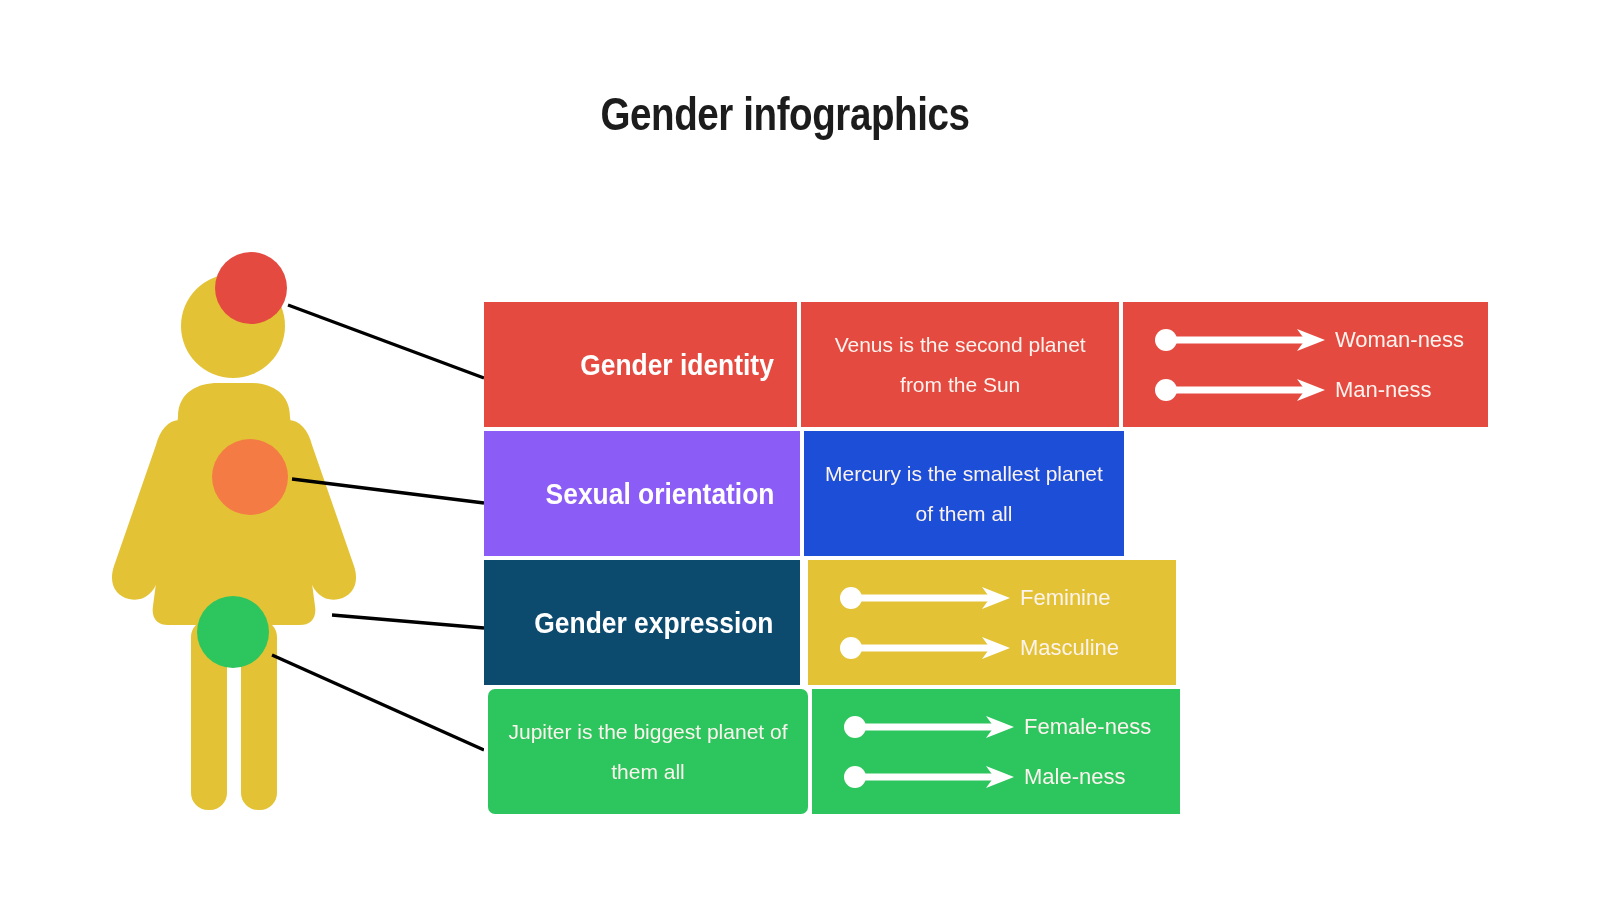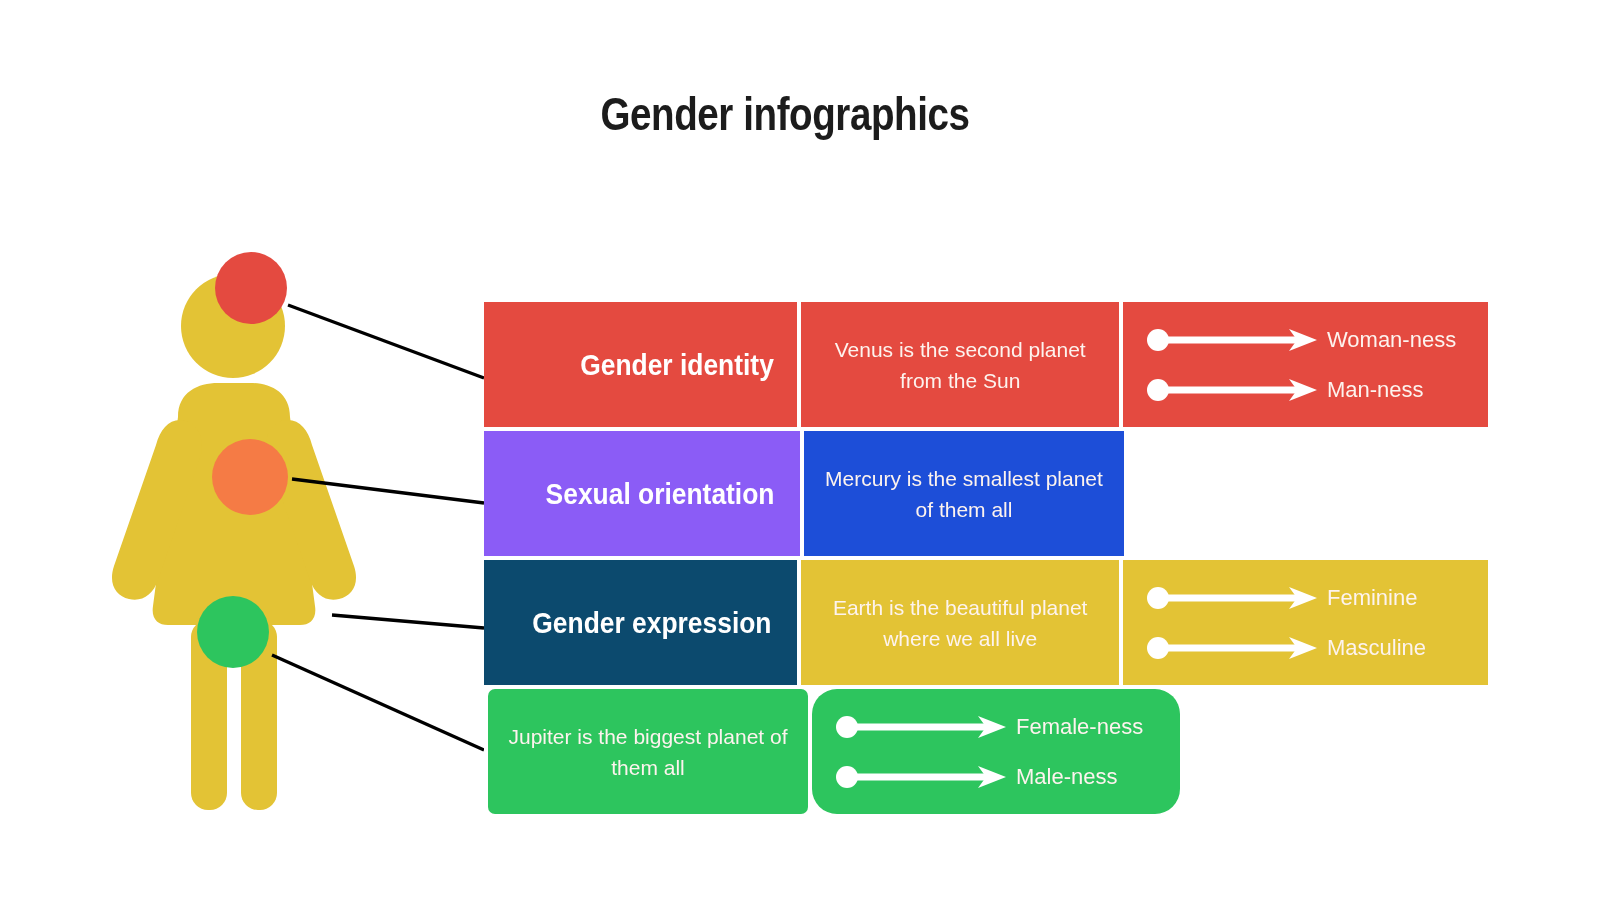--- a/index.html
+++ b/index.html
@@ -83,21 +83,21 @@
     padding: 0 10px;
   }
   .cell-desc {
     width: 320px;
     justify-content: center;
     padding: 0 14px;
   }
   .cell-scale {
     width: 368px;
     justify-content: flex-start;
-    padding-left: 24px;
+    padding-left: 32px;
   }
   .col-gap {
     width: 4px;
     background: #ffffff;
     flex: 0 0 4px;
   }
   .row-gap {
     height: 4px;
     background: #ffffff;
   }
@@ -109,21 +109,21 @@
     color: #ffffff;
     text-align: center;
     letter-spacing: 0px;
     transform: scaleX(0.88);
     white-space: nowrap;
   }
   .desc-text {
     font-family: "Liberation Sans", sans-serif;
     font-weight: normal;
     font-size: 21px;
-    line-height: 31px;
+    line-height: 40px;
     color: #fdf3ee;
     text-align: center;
   }
 
   .scale-stack {
     display: flex;
     flex-direction: column;
     justify-content: center;
     gap: 22px;
     width: 100%;
@@ -248,23 +248,20 @@
       </div>
       <div class="col-gap"></div>
     </div>
     <div class="row-gap"></div>
 
     <div class="table-row">
       <div class="cell cell-title" style="background: #0c4a6e;">
         <span class="title-text">Gender expression</span>
       </div>
       <div class="col-gap"></div>
-      <div class="cell cell-desc" style="background: rgb(227, 195, 53);">
-        <span class="desc-text">Earth is the beautiful planet where we all live</span>
-      </div>
       <div class="col-gap"></div>
       <div class="cell cell-scale" style="background: rgb(227, 195, 53);">
         <div class="scale-stack">
           <div class="scale-item">
             <svg class="scale-arrow" viewBox="0 0 172 26">
               <circle cx="11" cy="13" r="11" fill="#ffffff"></circle>
               <rect x="11" y="9.5" width="140" height="7" fill="#ffffff"></rect>
               <path d="M 142,2 L 170,13 L 142,24 L 150,13 Z" fill="#ffffff"></path>
             </svg>
             <span class="scale-label">Feminine</span>
@@ -281,21 +278,21 @@
       </div>
     </div>
     <div class="row-gap"></div>
 
     <div class="table-row">
       <div class="col-gap"></div>
       <div class="cell cell-desc" style="background: rgb(45, 197, 94); border-radius: 7px;">
         <span class="desc-text">Jupiter is the biggest planet of them all</span>
       </div>
       <div class="col-gap"></div>
-      <div class="cell cell-scale" style="background: rgb(45, 197, 94); border-radius: 25px;">
+      <div class="cell cell-scale" style="background: rgb(45, 197, 94);">
         <div class="scale-stack">
           <div class="scale-item">
             <svg class="scale-arrow" viewBox="0 0 172 26">
               <circle cx="11" cy="13" r="11" fill="#ffffff"></circle>
               <rect x="11" y="9.5" width="140" height="7" fill="#ffffff"></rect>
               <path d="M 142,2 L 170,13 L 142,24 L 150,13 Z" fill="#ffffff"></path>
             </svg>
             <span class="scale-label">Female-ness</span>
           </div>
           <div class="scale-item">

